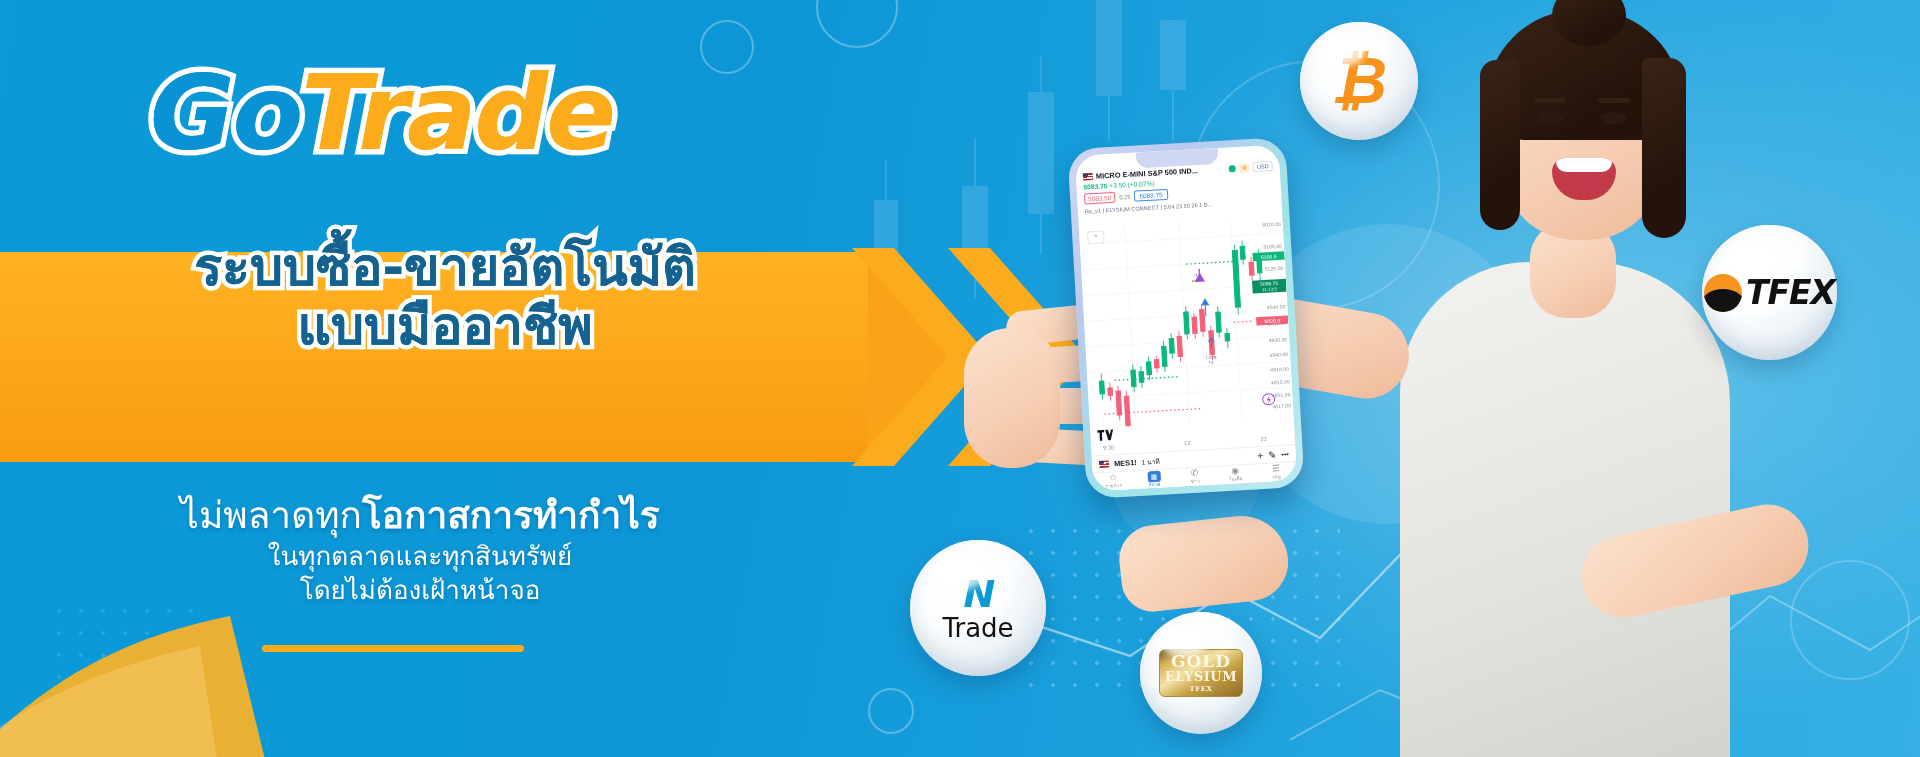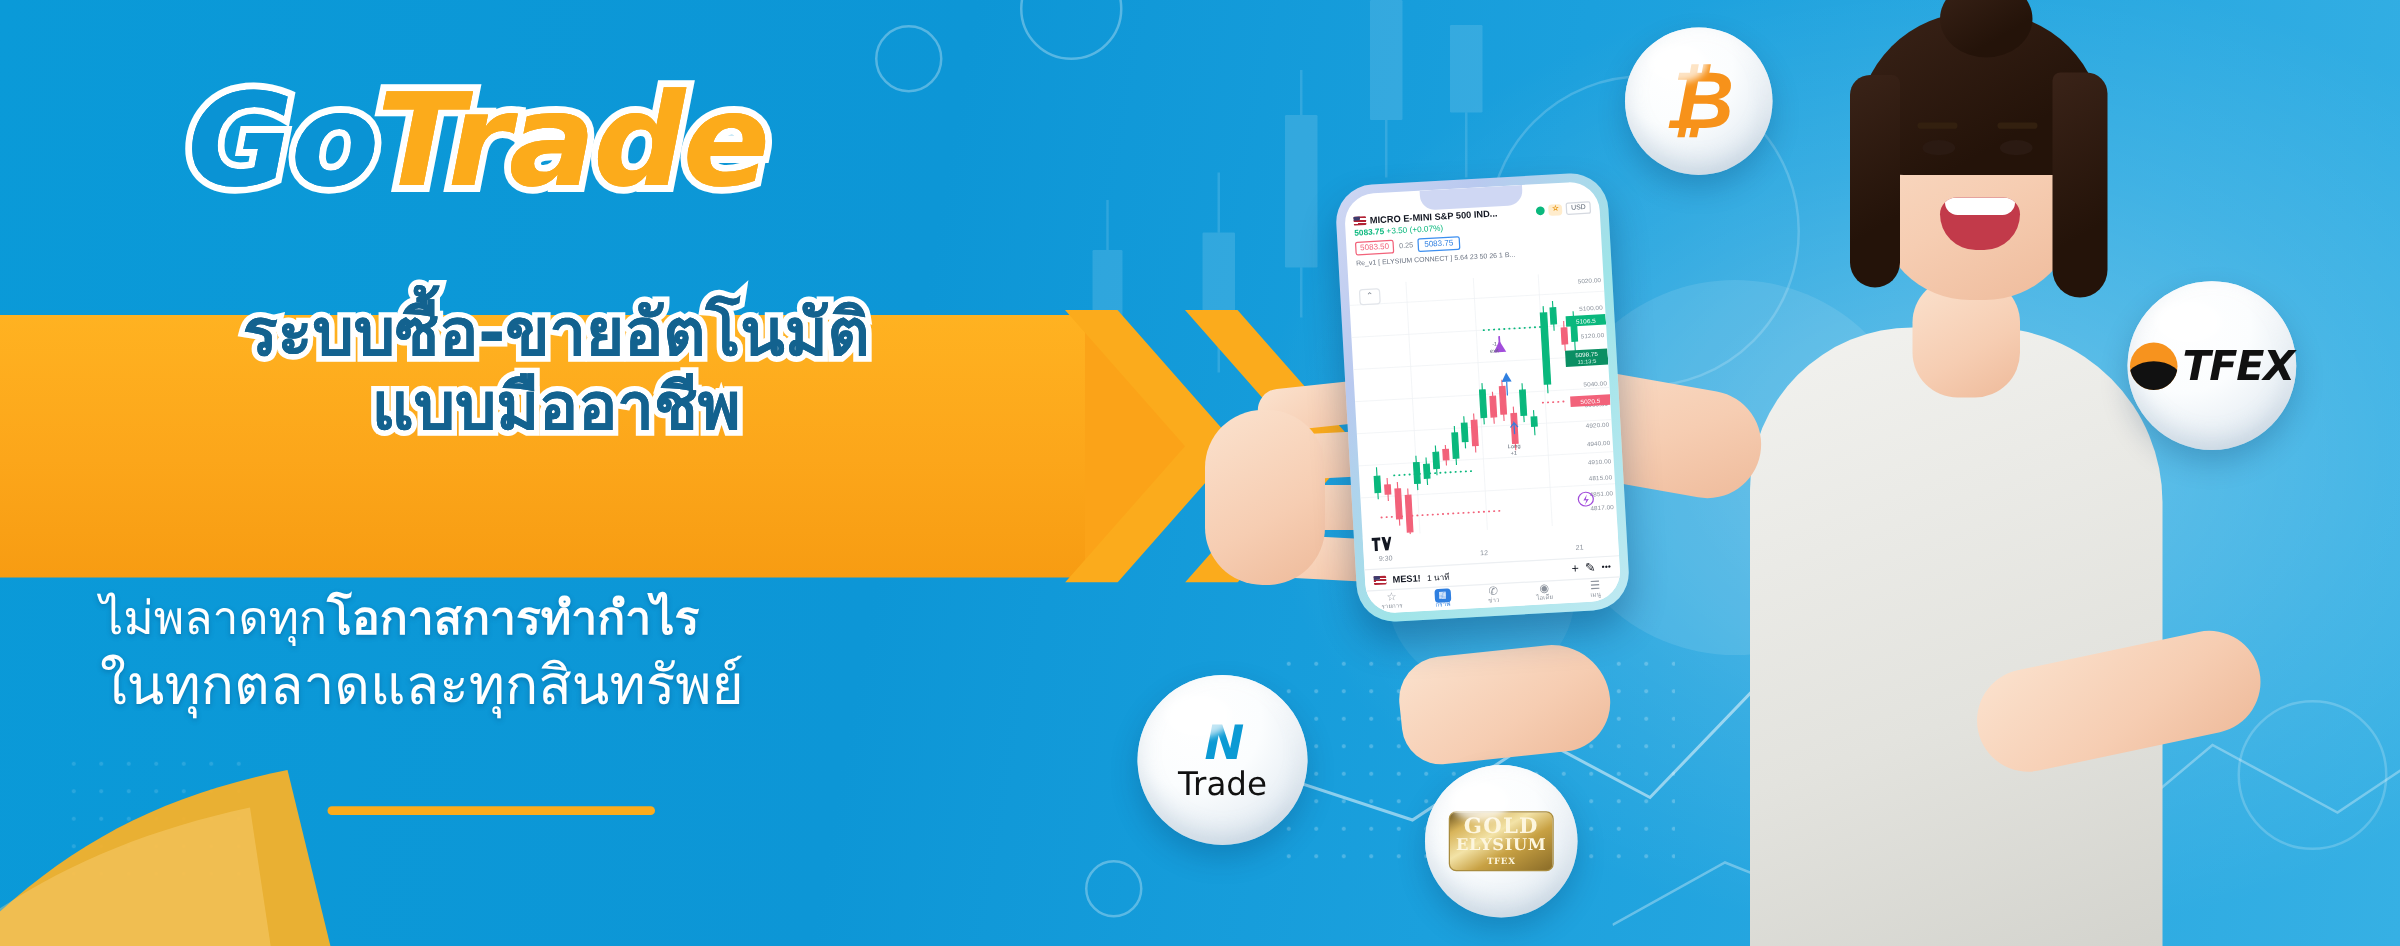--- a/index.html
+++ b/index.html
@@ -46,26 +46,26 @@
   .logo .layer .go { -webkit-text-stroke:0; }
   .logo .layer .tr { -webkit-text-stroke:0; }
 
   .headline { position:absolute; left:95px; top:238px; width:700px; text-align:center;
     font-family:"DejaVu Sans", sans-serif; font-weight:bold; line-height:1.14;
     font-size:52px; color:#13628f; }
   .headline .ln { display:block; -webkit-text-stroke:9px #fff; paint-order:stroke fill; }
   .headline .ovl { position:absolute; left:0; top:0; width:700px; }
   .headline .ovl .ln { -webkit-text-stroke:0; }
 
-  .sub { position:absolute; left:80px; top:472px; width:680px; 
-    color:#ffffff; font-family:Liberation Serif, serif; line-height:1.30;
+  .sub { position:absolute; left:80px; top:494px; width:680px; text-align:center;
+    color:#ffffff; font-family:Liberation Mono, monospace; line-height:1.30;
     text-shadow:0 2px 4px rgba(0,60,110,.35); }
   .sub .l1 { font-size:37px; }
   .sub .l1 b { font-weight:bold; }
-  .sub .l2, .sub .l3 { font-size:44px; }
+  .sub .l2, .sub .l3 { font-size:26px; }
 
   .underline { position:absolute; left:262px; top:645px; width:262px; height:7px;
     background:#fcab1b; border-radius:4px; }
 
   
   .phone { position:absolute; left:1077px; top:143px; width:218px; height:350px;
     transform:rotate(-3.2deg); transform-origin:50% 50%; }
   .phone-body { position:absolute; inset:0; border-radius:30px;
     background:linear-gradient(125deg,#cfd7f3 0%,#b9c9ef 25%,#9fe4e8 58%,#bfe9f2 100%);
     box-shadow:0 16px 30px rgba(0,40,80,.32); padding:7px; }
@@ -240,20 +240,21 @@
     <span class="ln">แบบมืออาชีพ</span>
     <span class="ovl" aria-hidden="true">
       <span class="ln">ระบบซื้อ-ขายอัตโนมัติ</span>
       <span class="ln">แบบมืออาชีพ</span>
     </span>
   </div>
 
   <div class="sub">
     <div class="l1"><span>ไม่พลาดทุก</span><b>โอกาสการทำกำไร</b></div>
     <div class="l2">ในทุกตลาดและทุกสินทรัพย์</div>
+    <div class="l3">โดยไม่ต้องเฝ้าหน้าจอ</div>
   </div>
   <div class="underline"></div>
 
   <div class="person" style="left:1280px;top:0;width:640px;height:757px;">
 
     <div class="shirt" style="left:120px;top:262px;width:330px;height:500px;border-radius:130px 140px 0 0;"></div>
 
     <div class="skin" style="left:250px;top:222px;width:86px;height:96px;border-radius:36px;"></div>
 
     <div class="skin" style="left:222px;top:36px;width:160px;height:204px;border-radius:80px 80px 74px 74px;"></div>

